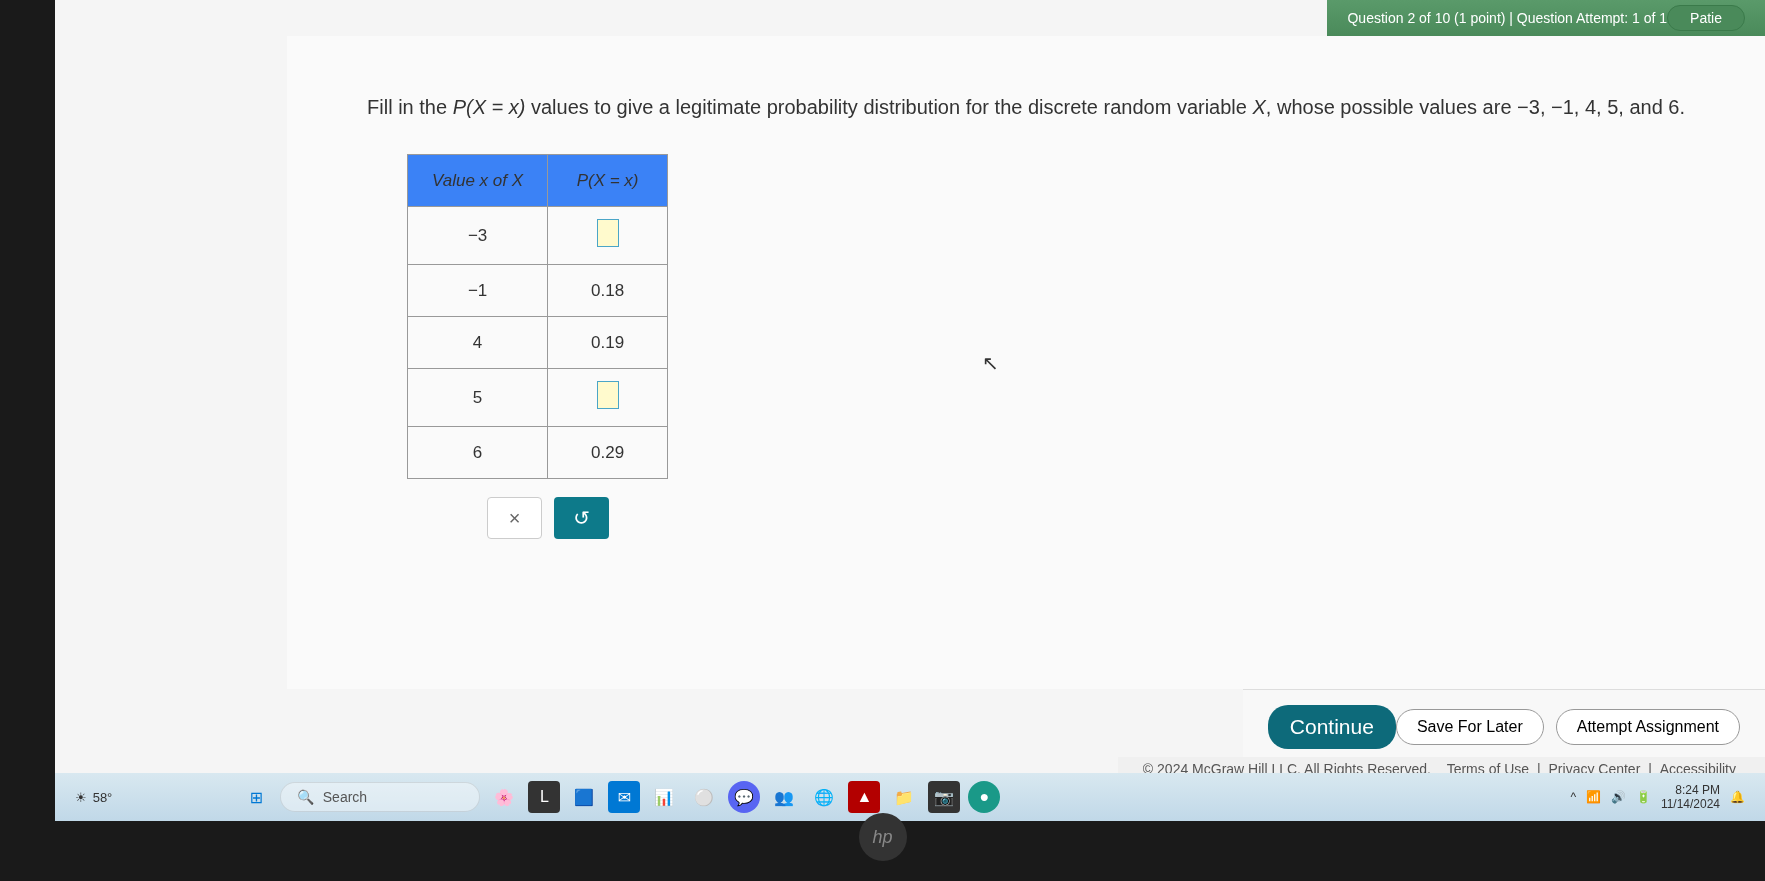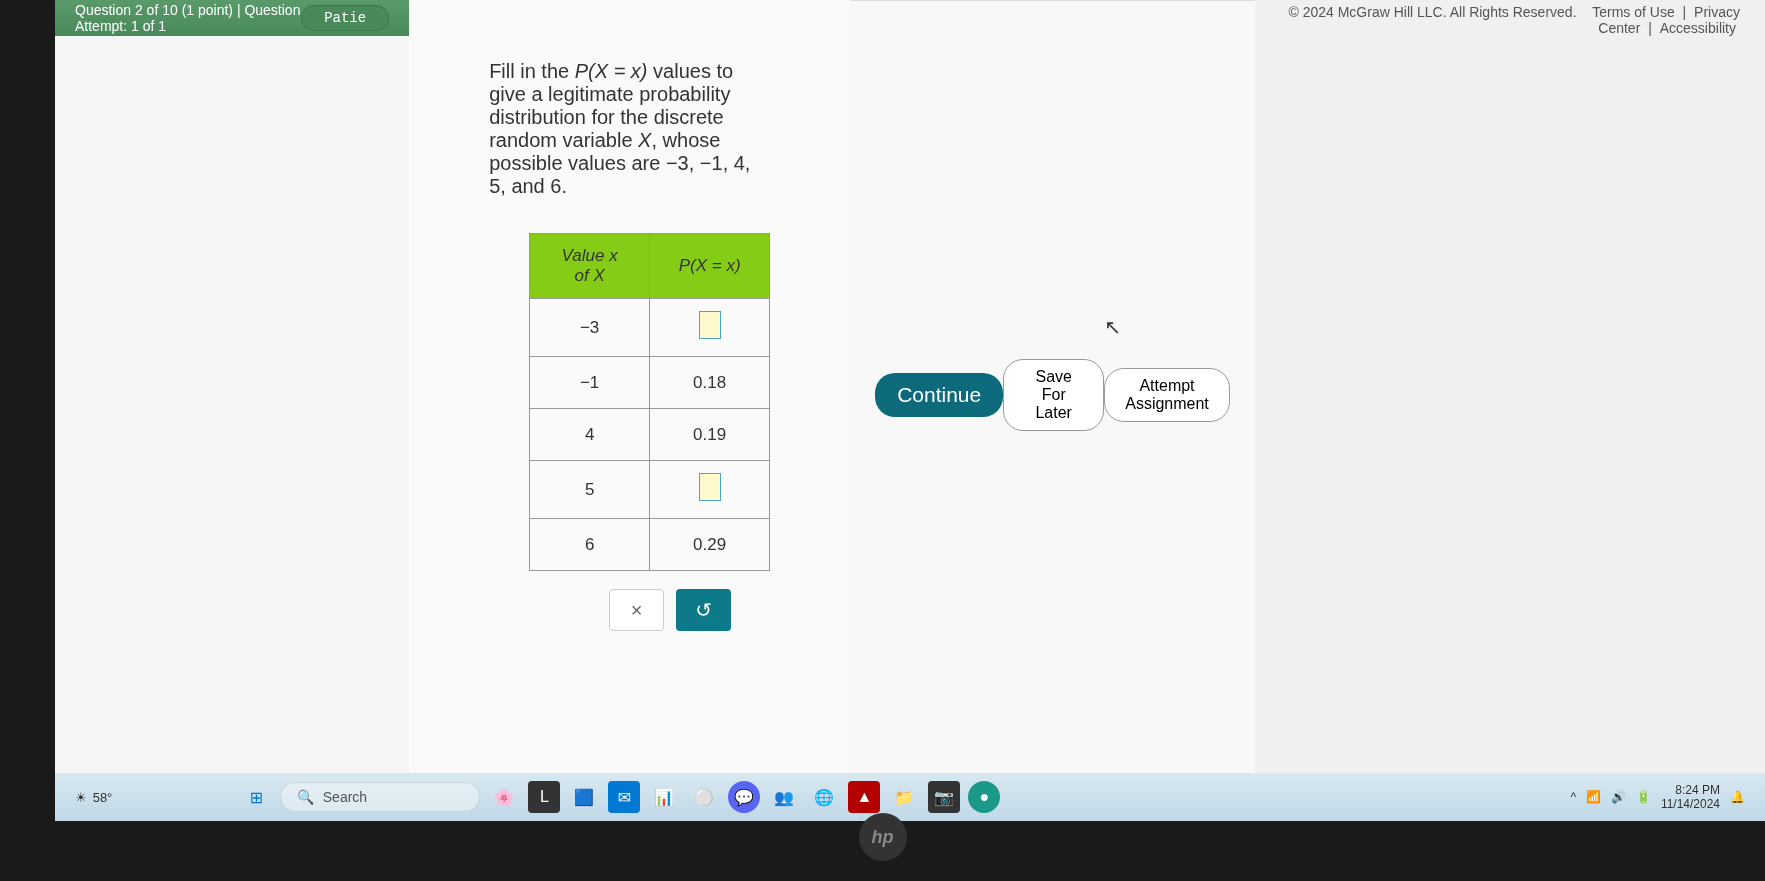--- a/index.html
+++ b/index.html
@@ -12,37 +12,38 @@
   position: relative;
 }
 .screen {
   position: absolute;
   top: 0;
   left: 55px;
   right: 0;
   bottom: 100px;
   background: #f5f5f5;
   display: flex;
+  flex-direction: column;
+  align-items: flex-end;
 }
 .top-bar {
   height: 36px;
   background: linear-gradient(to bottom, #5a9a6a, #4a8a5a);
   color: white;
   display: flex;
   align-items: center;
   padding: 0 20px;
   font-size: 14px;
   justify-content: space-between;
 }
 .top-bar-right {
   background: #4a8a5a;
   border: 1px solid #3a7a4a;
   padding: 4px 22px;
   border-radius: 13px;
-  font-family: Liberation Mono, monospace;
 }
 .content {
   flex: 1;
   background: #fafafa;
   padding: 60px 80px 20px 80px;
   position: relative;
 }
 .question-text {
   font-size: 20px;
   color: #333;
@@ -57,21 +58,21 @@
   border: 1px solid #999;
   padding: 12px 24px;
   text-align: center;
   font-size: 17px;
   color: #333;
   min-width: 120px;
   height: 52px;
 }
 .probability-table th {
   font-weight: normal;
-  background: #84cc16;
+  background: #3b82f6;
 }
 .input-cell {
   display: inline-block;
   width: 22px;
   height: 28px;
   border: 1px solid #4aa5c7;
   background: #fffacd;
 }
 .table-actions {
   margin-left: 120px;
@@ -105,21 +106,21 @@
   background: #0d6a7a;
   color: white;
   border: none;
   padding: 10px 22px;
   border-radius: 20px;
   font-size: 21px;
   cursor: pointer;
 }
 .footer-right {
   display: flex;
-  gap: 0;
+  gap: 12px;
   align-items: center;
 }
 .save-btn, .submit-btn {
   padding: 8px 20px;
   border-radius: 20px;
   font-size: 16px;
   cursor: pointer;
   border: 1px solid #999;
   background: white;
 }
@@ -189,21 +190,20 @@
   width: 48px;
   height: 48px;
   border-radius: 50%;
   background: #333;
   color: #888;
   display: flex;
   align-items: center;
   justify-content: center;
   font-style: italic;
   font-size: 18px;
-  font-weight: bold;
 }
 .cursor-arrow {
   position: absolute;
   top: 315px;
   left: 695px;
   font-size: 20px;
   color: #333;
   pointer-events: none;
 }
 </style>

